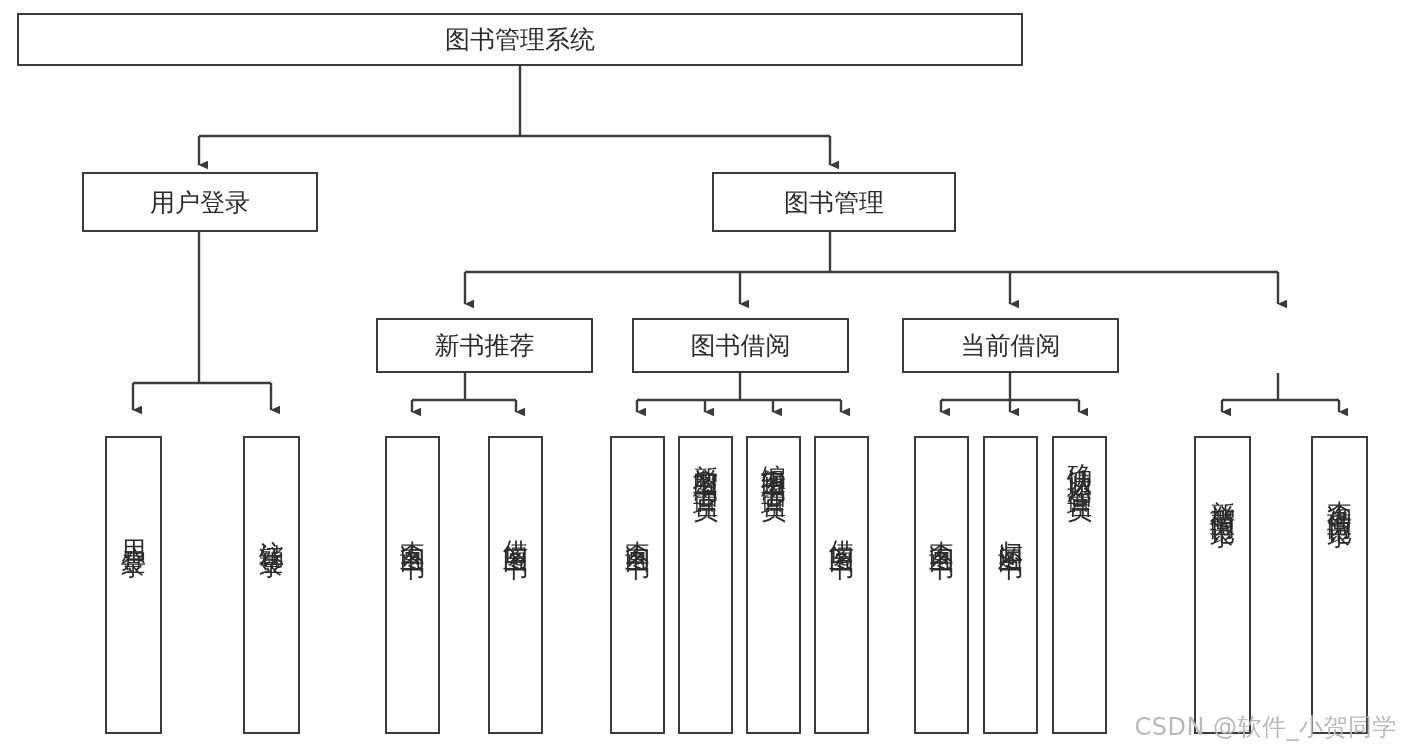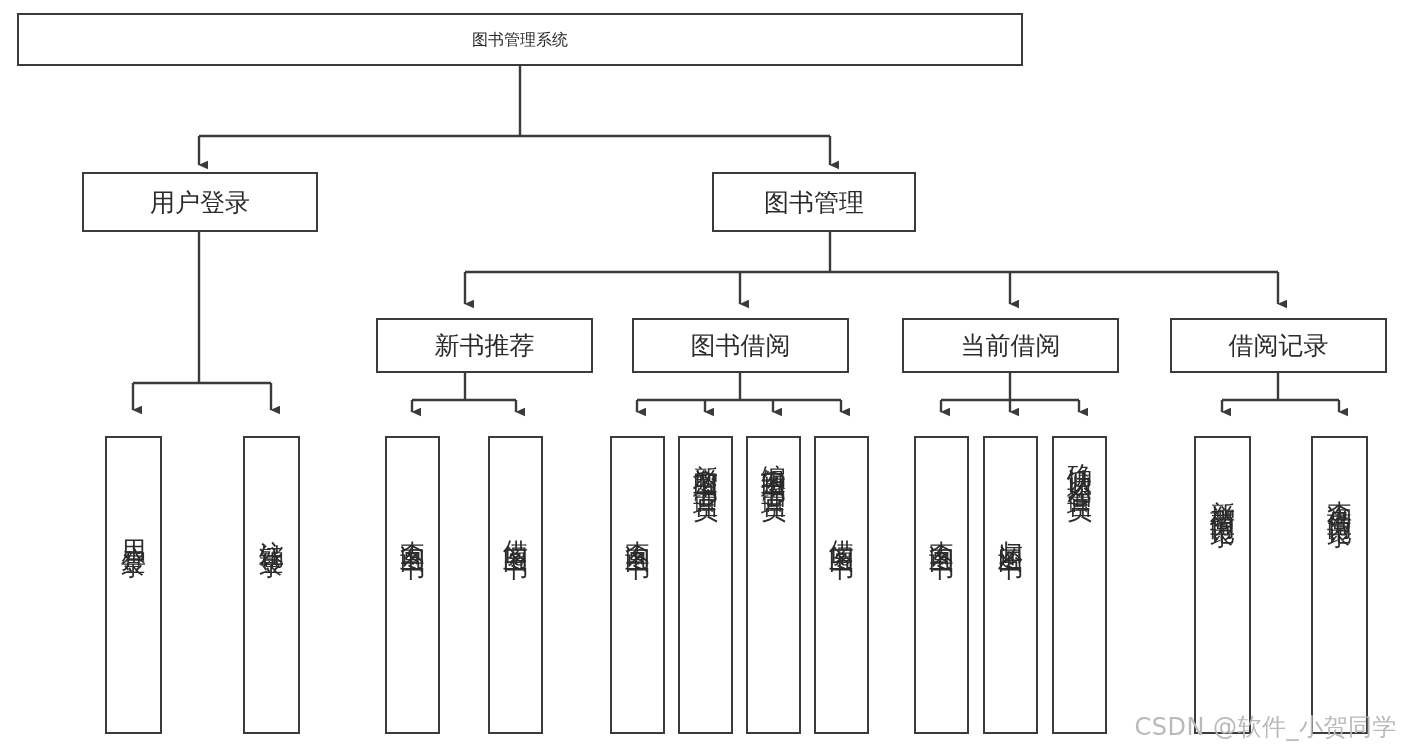--- a/index.html
+++ b/index.html
@@ -42,21 +42,21 @@
     color: #2b2b2b;
     line-height: 1.08;
     white-space: nowrap;
     text-align: center;
     user-select: none;
   }
   .node-box.horizontal .node-label {
     font-size: 25px;
   }
   .node-box.root .node-label {
-    font-size: 16px;
+    font-size: 25px;
   }
   .node-box.vertical {
     align-items: flex-start;
     justify-content: center;
     padding-top: 8px;
   }
   .node-box.vertical .node-label {
     font-size: 25px;
     writing-mode: vertical-rl;
     text-orientation: upright;
@@ -143,39 +143,36 @@
   </svg>
 
   <div class="node-box root" style="left:17px; top:13px; width:1006px; height:53px;">
     <span class="node-label">图书管理系统</span>
   </div>
 
   <div class="node-box horizontal" style="left:82px; top:172px; width:236px; height:60px;">
     <span class="node-label">用户登录</span>
   </div>
 
-  <div class="node-box horizontal" style="left:712px; top:172px; width:204px; height:60px;">
+  <div class="node-box horizontal" style="left:712px; top:172px; width:244px; height:60px;">
     <span class="node-label">图书管理</span>
   </div>
 
   <div class="node-box horizontal" style="left:361px; top:318px; width:217px; height:55px;margin-left:15px;">
     <span class="node-label">新书推荐</span>
   </div>
 
   <div class="node-box horizontal" style="left:632px; top:318px; width:217px; height:55px;">
     <span class="node-label">图书借阅</span>
   </div>
 
   <div class="node-box horizontal" style="left:902px; top:318px; width:217px; height:55px;">
     <span class="node-label">当前借阅</span>
   </div>
 
-  <div class="node-box horizontal" style="left:1170px; top:318px; width:217px; height:55px;">
-    <span class="node-label">借阅记录</span>
-  </div>
 
   <div class="node-box vertical" style="left:105px; top:436px; width:57px; height:298px; padding-top:82px;">
     <span class="node-label">用户登录</span>
   </div>
 
   <div class="node-box vertical" style="left:243px; top:436px; width:57px; height:298px; padding-top:82px;">
     <span class="node-label">注销登录</span>
   </div>
 
   <div class="node-box vertical" style="left:385px; top:436px; width:55px; height:298px; padding-top:82px;">

